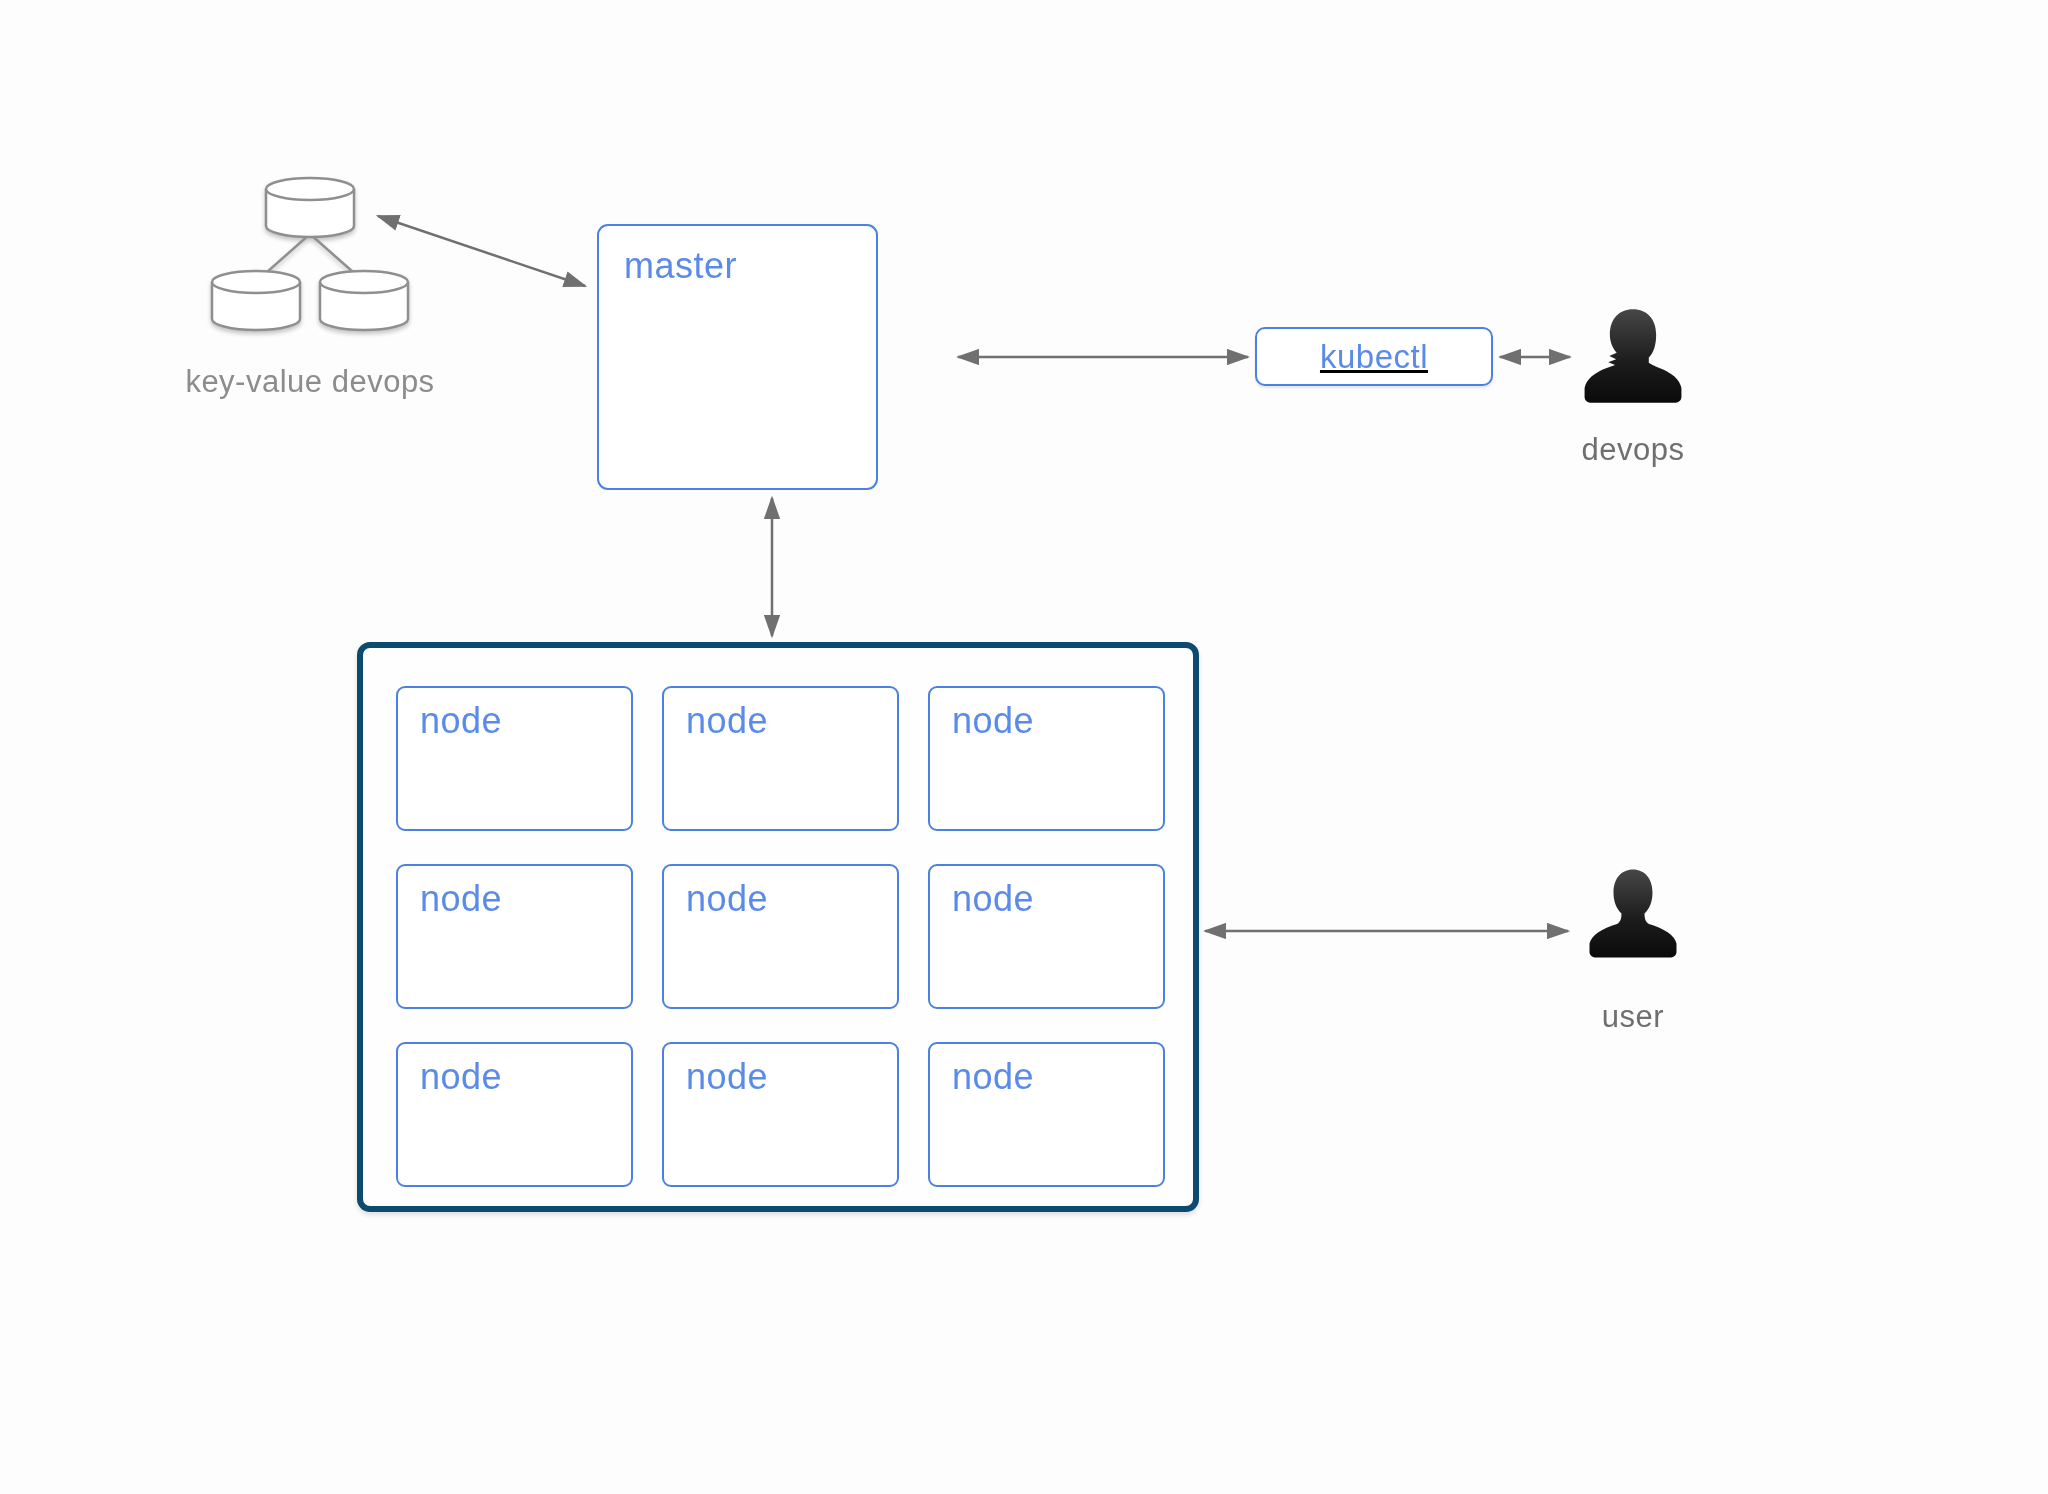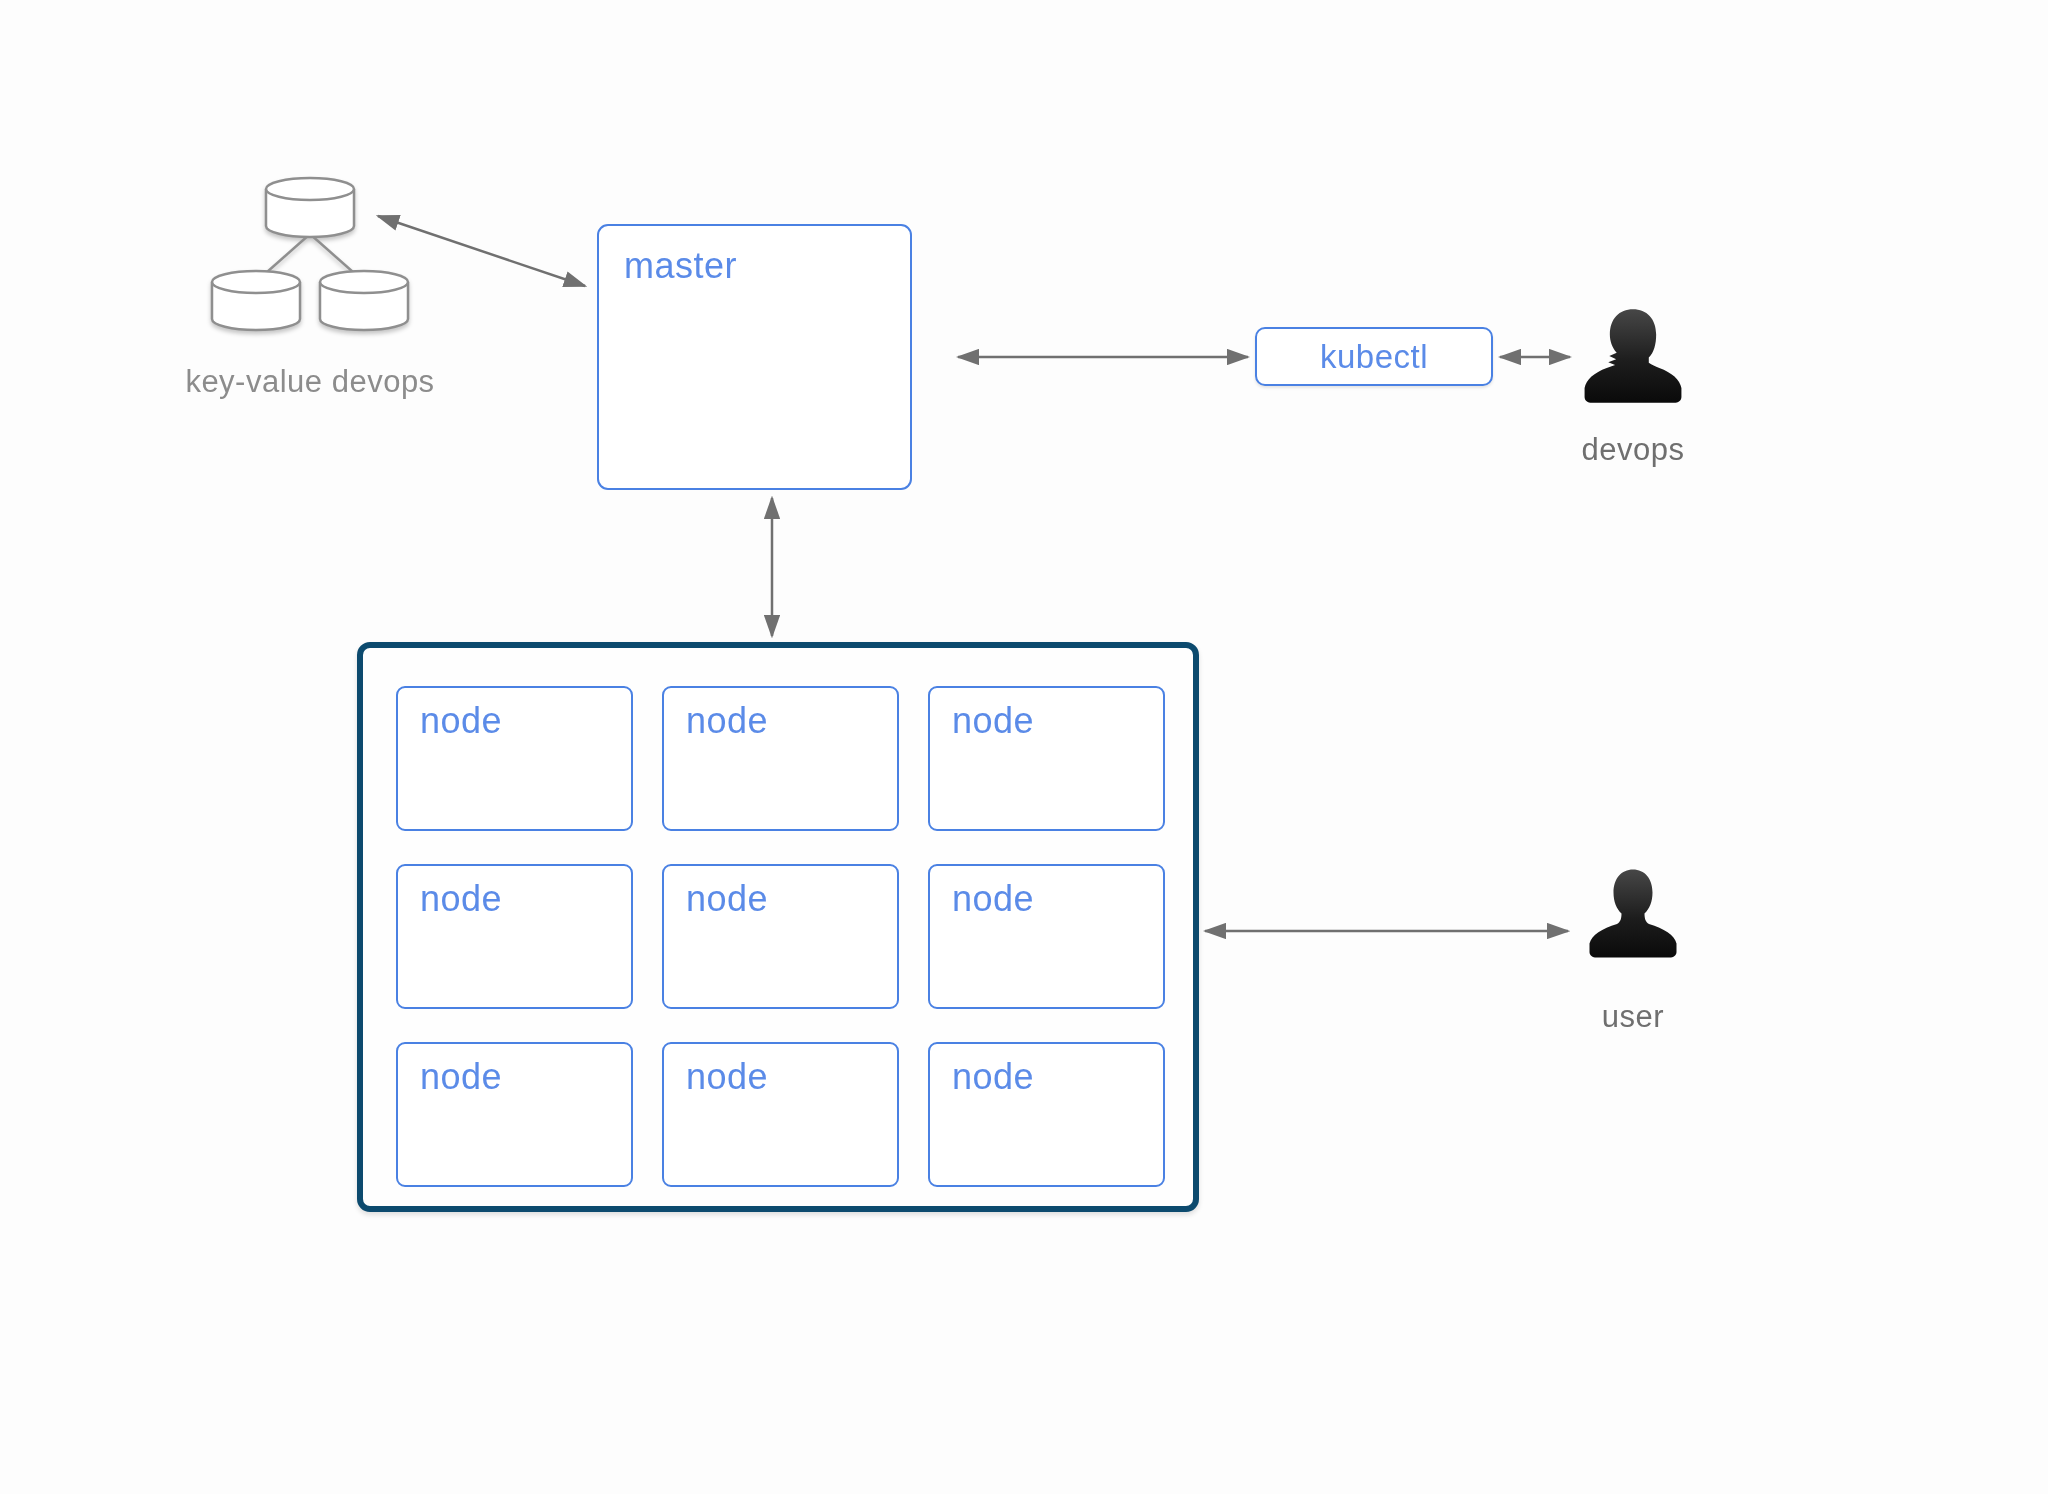--- a/index.html
+++ b/index.html
@@ -7,27 +7,28 @@
     position:relative; width:2048px; height:1494px;
     background:#fdfdfd; overflow:hidden;
     font-family:"Liberation Sans","DejaVu Sans",sans-serif;
   }
   .overlay { position:absolute; left:0; top:0; width:2048px; height:1494px; }
 
   
   .bluebox { position:absolute; background:#ffffff; border:2px solid #4a81e3; box-sizing:border-box; }
   .blue-label { color:#5b8be8; font-size:36px; font-weight:300; letter-spacing:0.5px; }
 
-  .master-box { left:597px; top:224px; width:315px; height:266px; border-radius:11px; }
+  .master-box { left:597px; top:224px; width:281px; height:266px; border-radius:11px; }
   .master-box .blue-label { position:absolute; left:25px; top:19px; }
 
   .kubectl-box {
     left:1255px; top:327px; width:238px; height:59px; border-radius:10px;
     display:flex; align-items:center; justify-content:center;
     box-shadow:0 2px 3px rgba(0,0,0,0.10);
+    text-decoration:underline;
   }
   .kubectl-box .blue-label { font-size:33px; }
 
   
   .cluster {
     position:absolute; left:357px; top:642px; width:842px; height:570px;
     background:#fefefe; border:6px solid #0c4a6e; border-radius:13px;
     box-sizing:border-box; padding:38px 28px 24px 33px;
     display:grid; grid-template-columns:repeat(3,1fr); grid-template-rows:repeat(3,145px);
     column-gap:29px; row-gap:33px;

